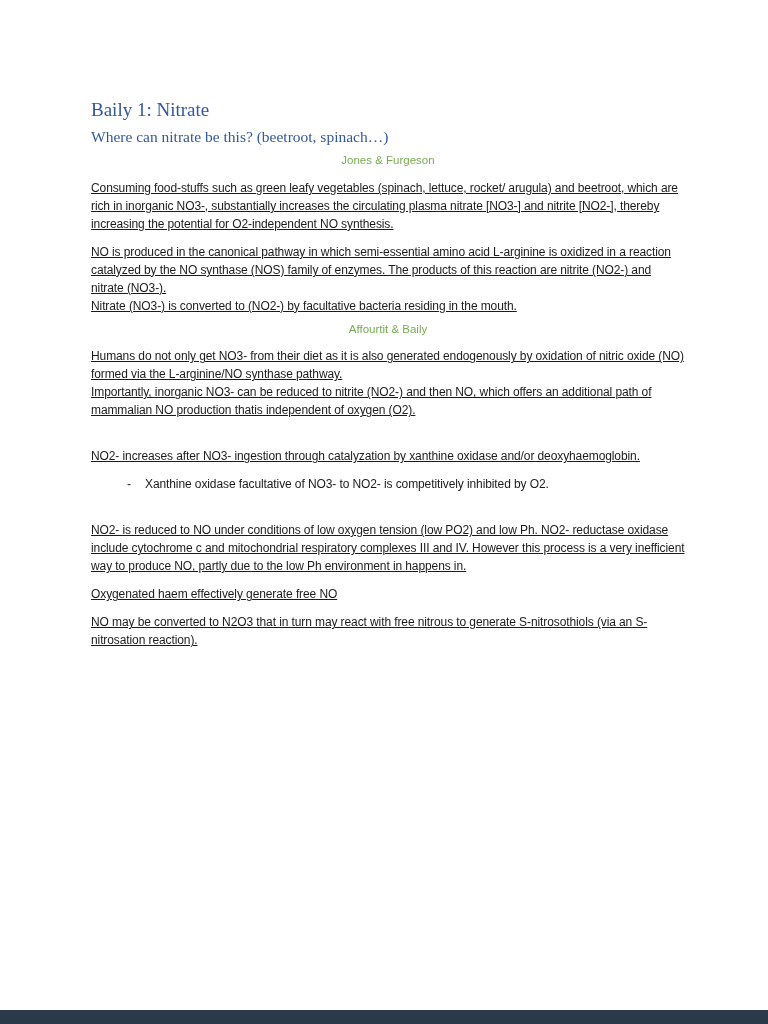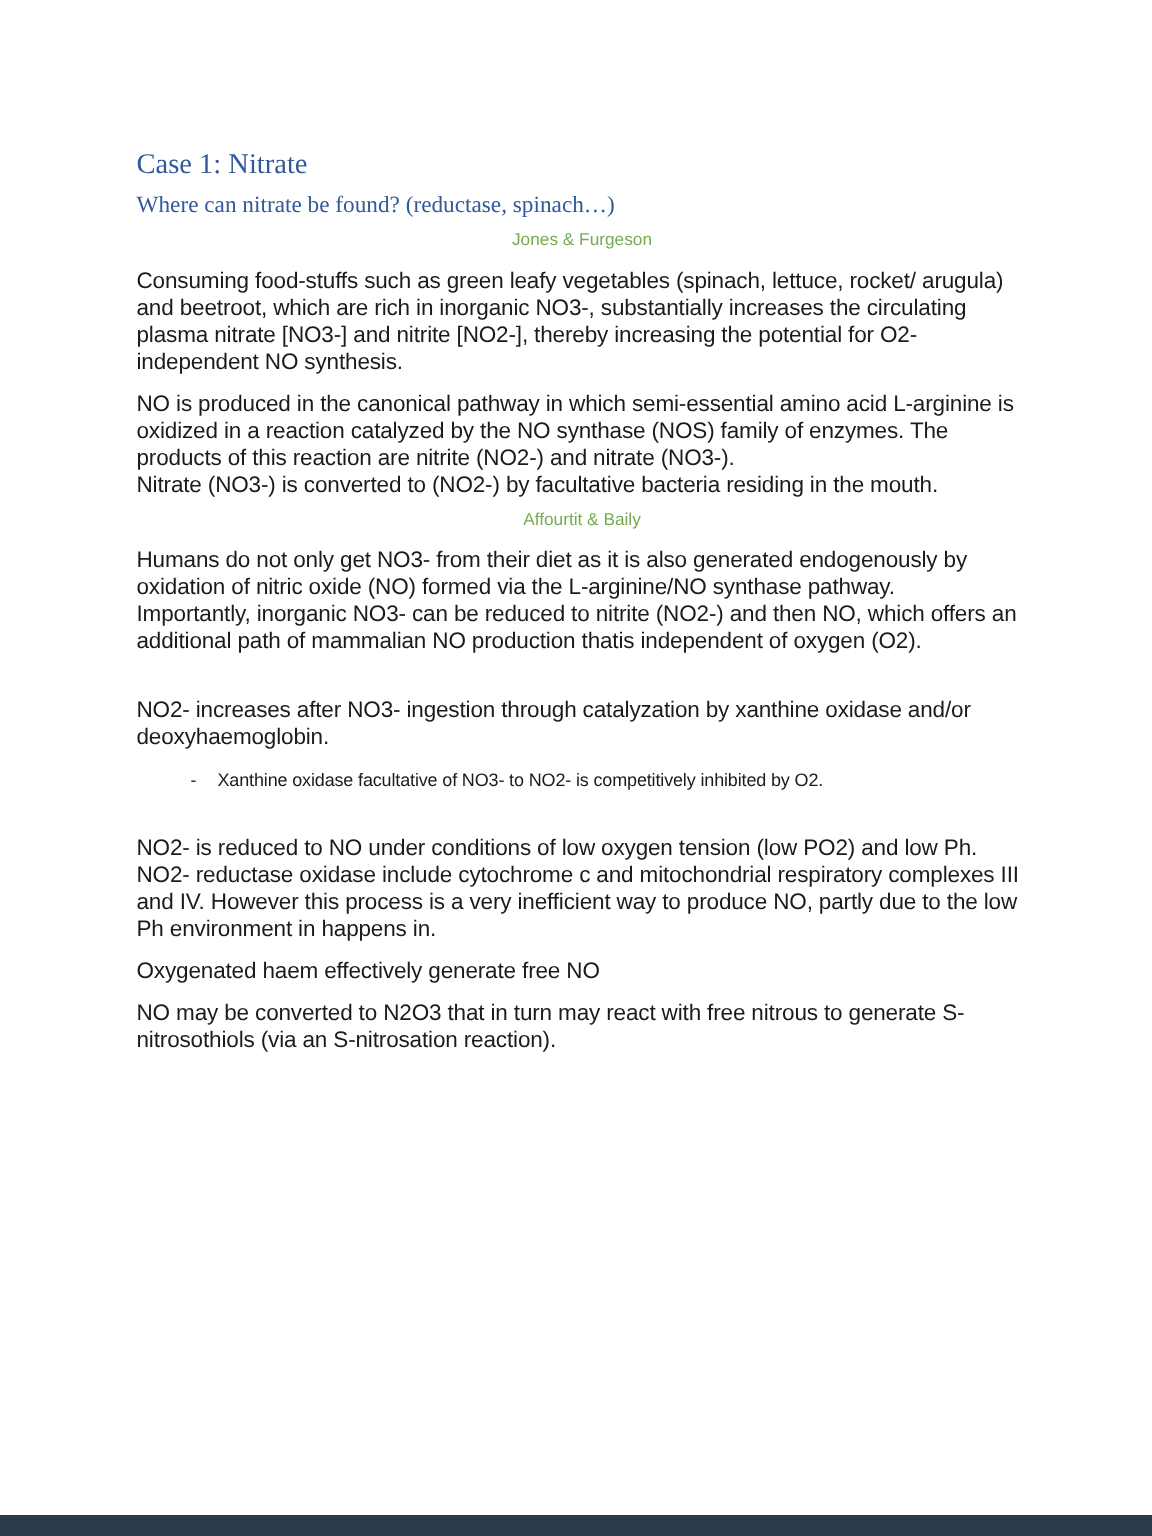--- a/index.html
+++ b/index.html
@@ -44,26 +44,27 @@
     font-family: "Liberation Sans", sans-serif;
     font-size: 11.5px;
     line-height: 1.35;
     color: var(--author-green);
     font-weight: 400;
     margin-top: 7px;
     text-align: center;
   }
   .body-p {
     font-family: "Liberation Sans", sans-serif;
-    font-size: 15px;
+    font-size: 12px;
     letter-spacing: -0.1px;
     line-height: 18px;
     color: var(--body-text);
     margin-top: 10px;
     white-space: pre-line;
+    text-decoration: underline;
   }
   .body-p.gap-before { margin-top: 28px; }
   .bullet {
     display: flex;
     margin-top: 10px;
     padding-left: 36px;
     font-family: "Liberation Sans", sans-serif;
     font-size: 12px;
     letter-spacing: -0.1px;
     line-height: 18px;
@@ -78,22 +79,22 @@
     bottom: 0;
     height: 14px;
     background: var(--viewer-bar);
   }
 </style>
 </head>
 <body>
 
 <div class="page">
   <div class="doc" id="doc">
-      <div class="h1">Case 1: Nitrate</div>
-      <div class="h2">Where can nitrate be found? (reductase, spinach…)</div>
+      <div class="h1">Baily 1: Nitrate</div>
+      <div class="h2">Where can nitrate be this? (beetroot, spinach…)</div>
       <div class="h3">Jones &amp; Furgeson</div>
       <p class="body-p">Consuming food-stuffs such as green leafy vegetables (spinach, lettuce, rocket/ arugula) and beetroot, which are rich in inorganic NO3-, substantially increases the circulating plasma nitrate [NO3-] and nitrite [NO2-], thereby increasing the potential for O2-independent NO synthesis.</p>
       <p class="body-p">NO is produced in the canonical pathway in which semi-essential amino acid L-arginine is oxidized in a reaction catalyzed by the NO synthase (NOS) family of enzymes. The products of this reaction are nitrite (NO2-) and nitrate (NO3-).
 Nitrate (NO3-) is converted to (NO2-) by facultative bacteria residing in the mouth.</p>
       <div class="h3">Affourtit &amp; Baily</div>
       <p class="body-p">Humans do not only get NO3- from their diet as it is also generated endogenously by oxidation of nitric oxide (NO) formed via the L-arginine/NO synthase pathway.
 Importantly, inorganic NO3- can be reduced to nitrite (NO2-) and then NO, which offers an additional path of mammalian NO production thatis independent of oxygen (O2).</p>
       <p class="body-p gap-before">NO2- increases after NO3- ingestion through catalyzation by xanthine oxidase and/or deoxyhaemoglobin.</p>
       <div class="bullet">
         <span class="marker">-</span>

